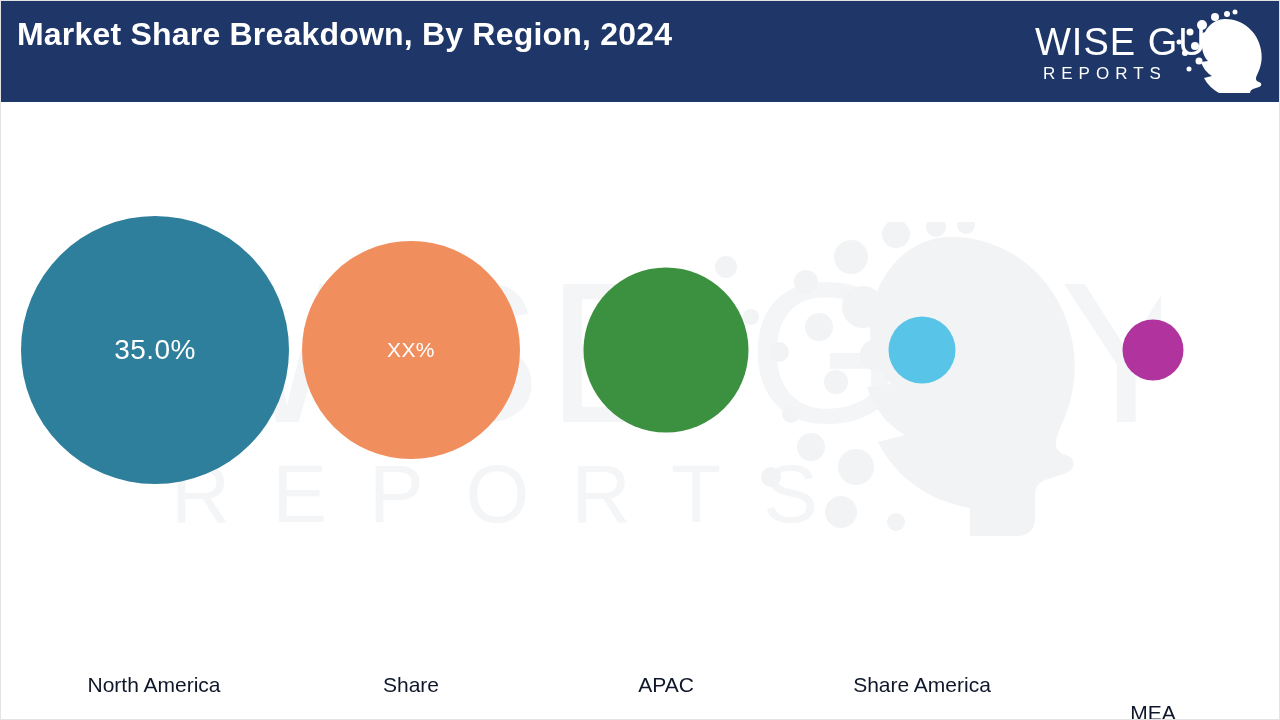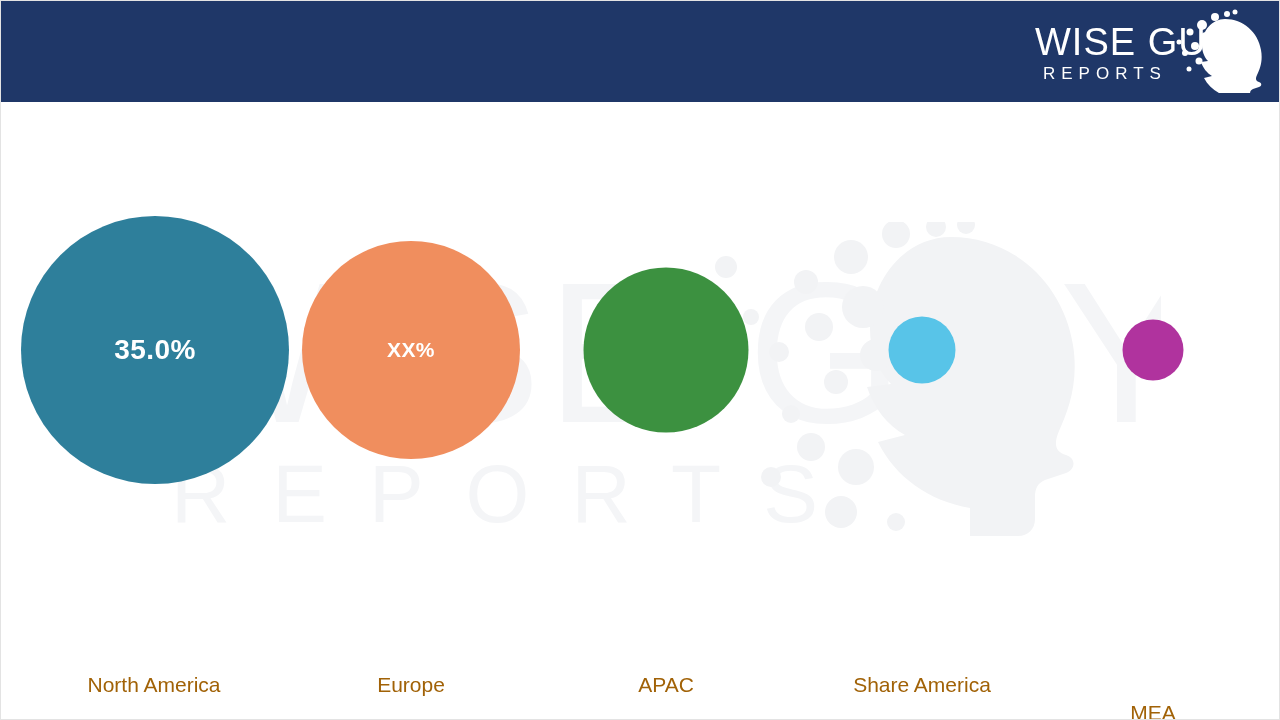--- a/index.html
+++ b/index.html
@@ -83,44 +83,45 @@
   .bubble {
     position: absolute;
     border-radius: 50%;
     display: flex;
     align-items: center;
     justify-content: center;
     transform: translate(-50%, -50%);
   }
   .bubble-label {
     color: #ffffff;
-    font-weight: bold;
+    font-weight: normal;
     font-family: "Liberation Sans", sans-serif;
     letter-spacing: 0.4px;
     white-space: nowrap;
   }
   .lbl-big { font-size: 28px; }
   .lbl-mid { font-size: 21px; }
 
   
   .cat-label {
     position: absolute;
     transform: translateX(-50%);
-    color: #a16207;
+    color: #0f172a;
     font-size: 21px;
     font-family: "Liberation Sans", sans-serif;
     white-space: nowrap;
   }
 </style>
 </head>
 <body>
 
 <div id="page">
 
   <div id="header">
+    <h1 id="chart-title">Market Share Breakdown, By Region, 2024</h1>
 
     <div id="logo">
       <svg width="240" height="84" viewBox="0 0 240 84" xmlns="http://www.w3.org/2000/svg">
         <text x="6" y="46" font-family="Liberation Sans, sans-serif" font-size="38" fill="#ffffff" letter-spacing="1">WISE GUY</text>
         <text x="14" y="70" font-family="Liberation Sans, sans-serif" font-size="17" fill="#ffffff" letter-spacing="6">REPORTS</text>
         <g fill="#ffffff">
           <path d="M196 10 c18 0 33 13 36 31 c2 11 -1 19 -4 25 c-2 4 -1 6 2 7 c3 1 3 4 0 5 l-6 2 c-2 1 -3 2 -3 5 l0 6 c0 3 -2 5 -5 5 l-14 0 l0 -8 c-12 -2 -22 -9 -27 -19 l8 -2 c-5 -3 -9 -8 -11 -14 l7 -1 c-4 -4 -6 -10 -6 -16 c0 -14 10 -26 23 -26 z"></path>
           <circle cx="173" cy="16" r="5"></circle>
           <circle cx="186" cy="8" r="4"></circle>
           <circle cx="198" cy="5" r="3"></circle>
@@ -187,19 +188,19 @@
 
     <div class="bubble" style="left:921px; top:248px; width:67px; height:67px; background:#58c4e8;">
       <span class="bubble-label lbl-mid"></span>
     </div>
 
     <div class="bubble" style="left:1152px; top:248px; width:61px; height:61px; background:#b0339e;">
       <span class="bubble-label lbl-mid"></span>
     </div>
 
     <span class="cat-label" style="left:153px; top:571px;">North America</span>
-    <span class="cat-label" style="left:410px; top:571px;">Europe</span>
+    <span class="cat-label" style="left:410px; top:571px;">Share</span>
     <span class="cat-label" style="left:665px; top:571px;">APAC</span>
     <span class="cat-label" style="left:921px; top:571px;">Share America</span>
     <span class="cat-label" style="left:1152px; top:599px;">MEA</span>
 
   </div>
 </div>
 
 </body></html>

